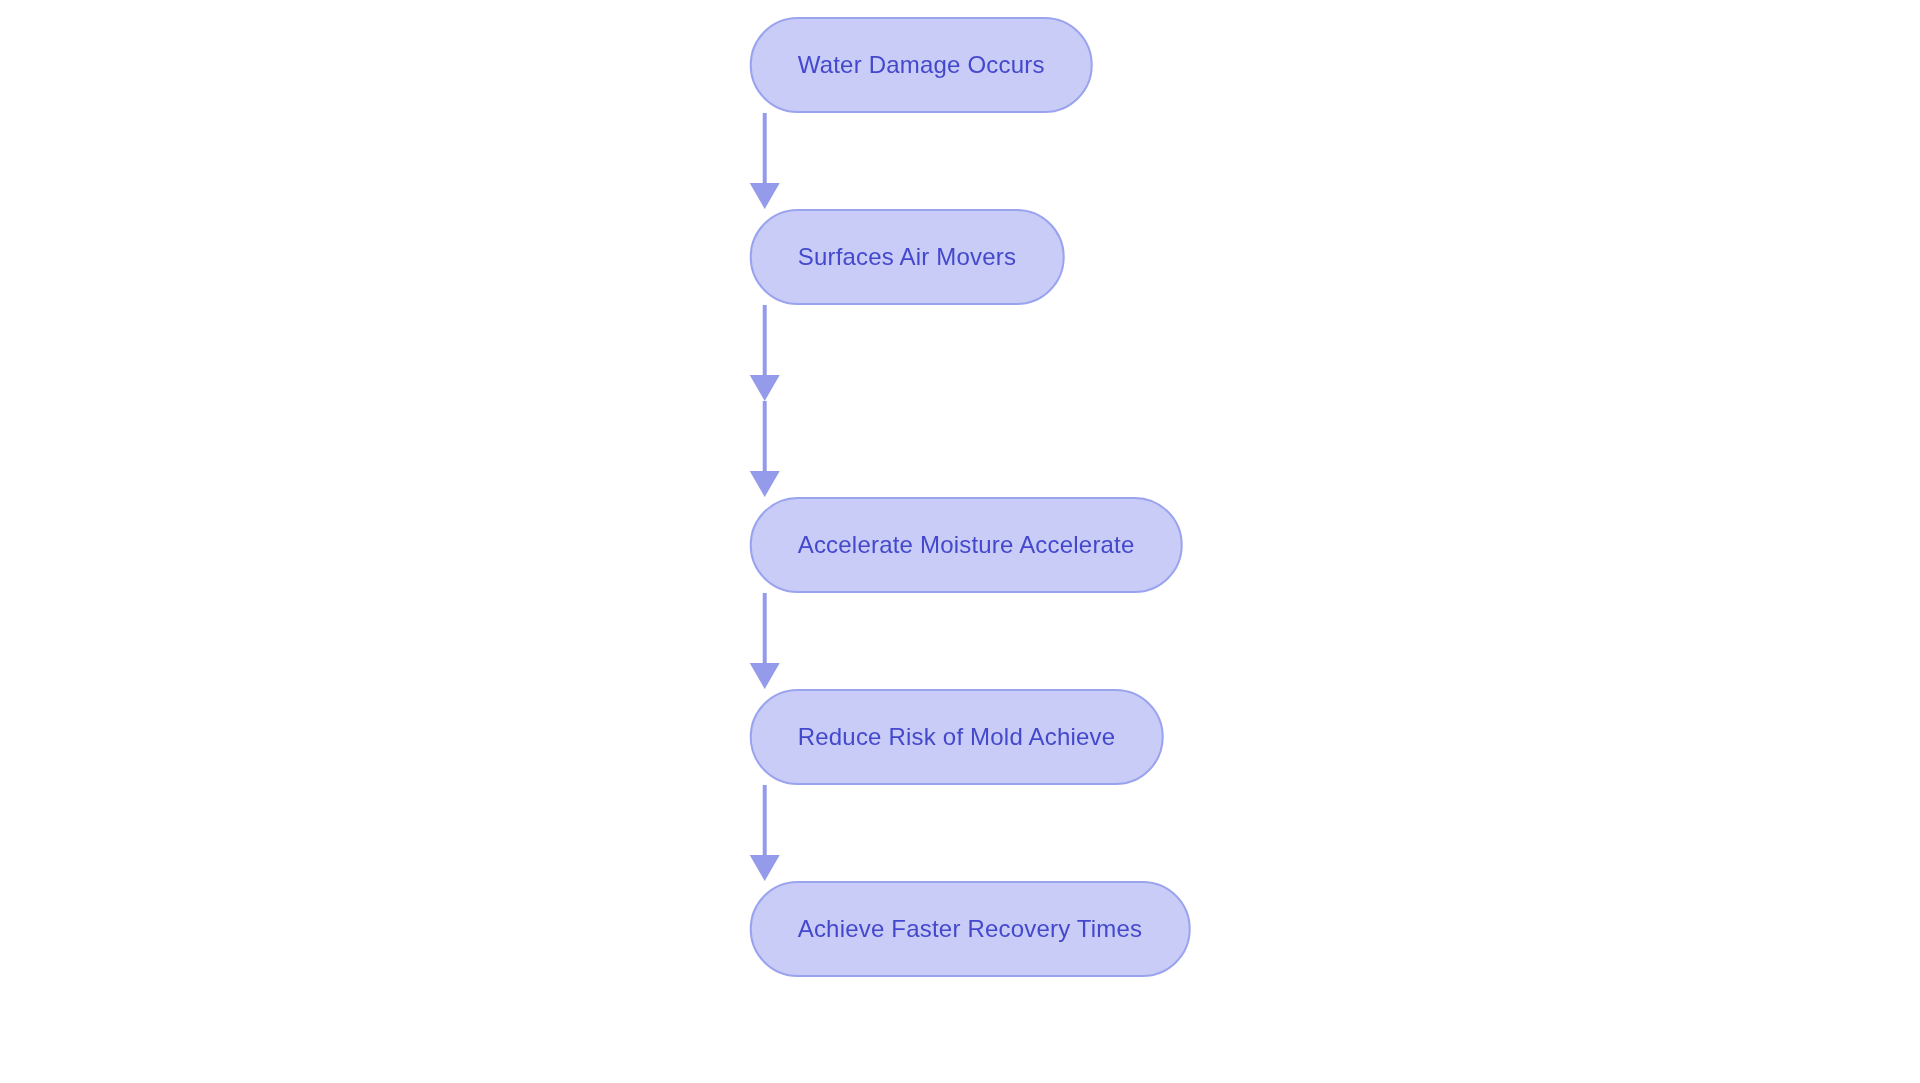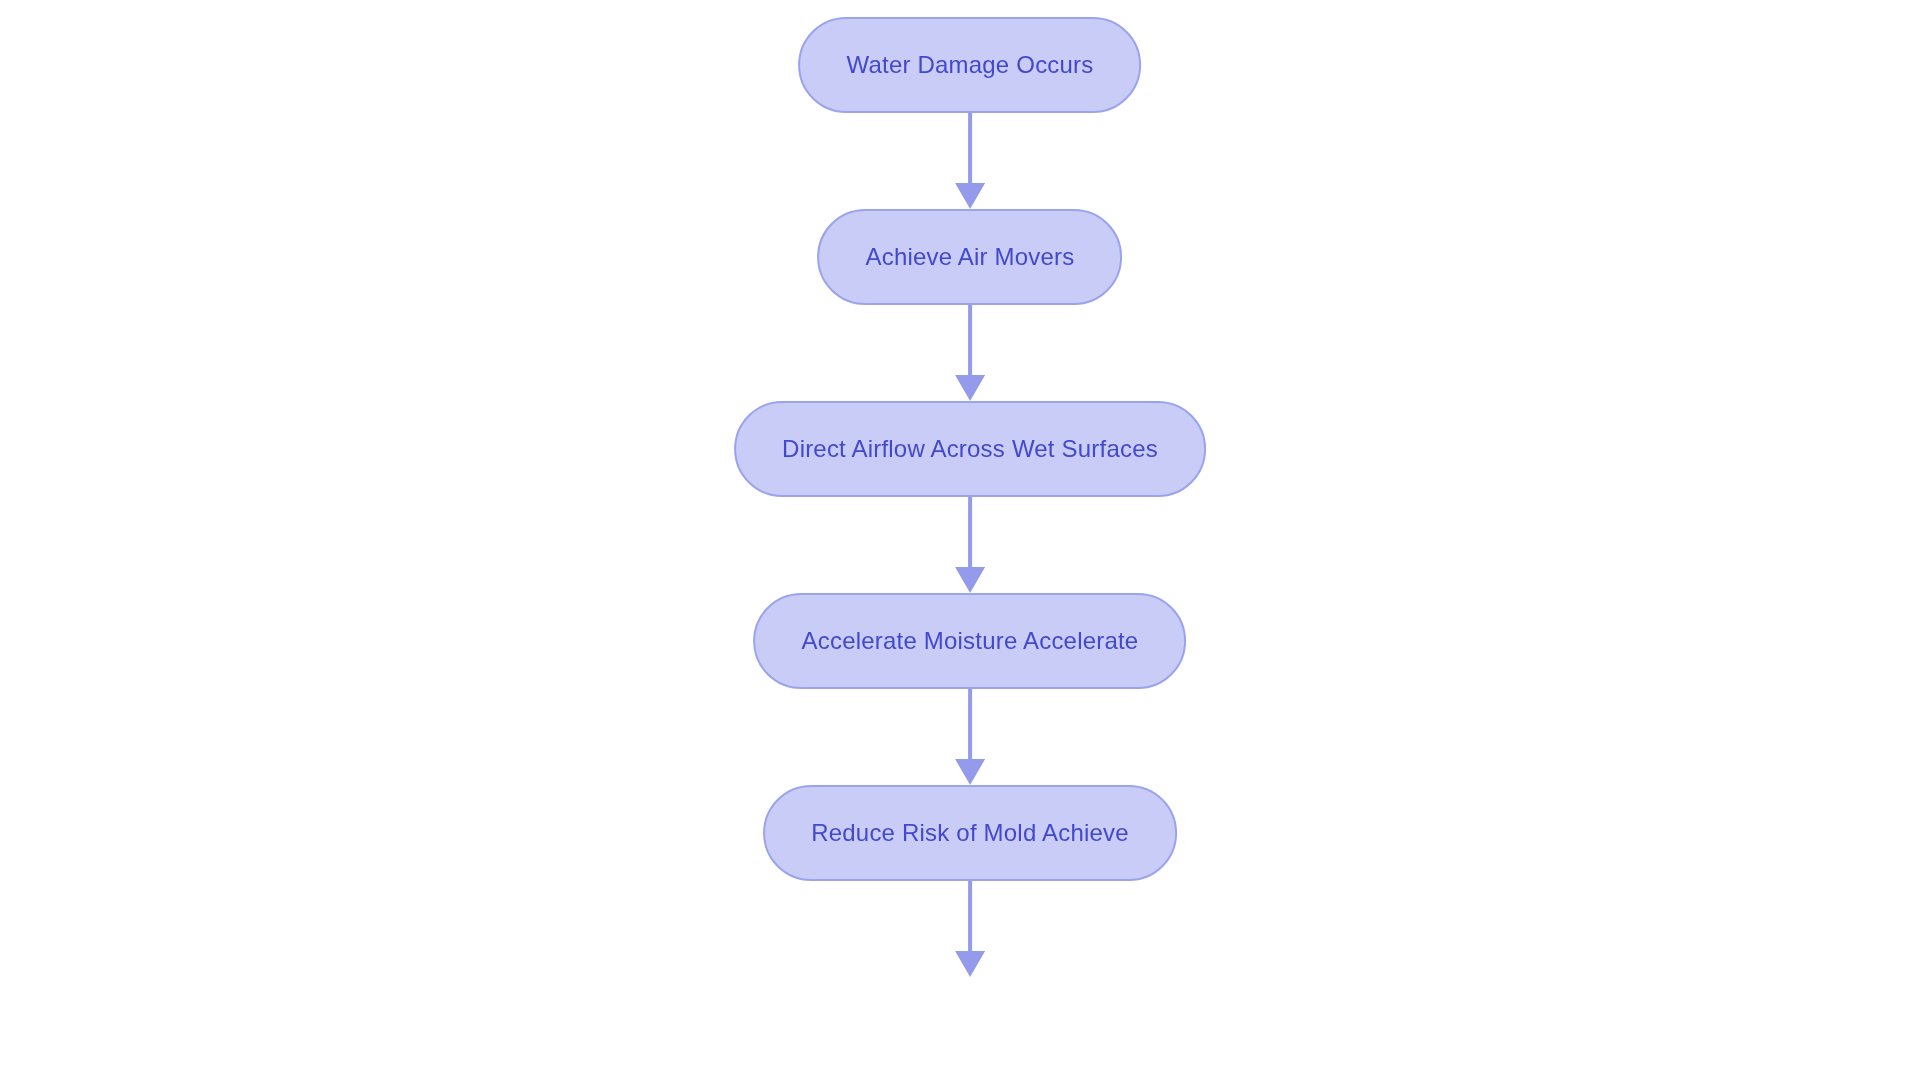--- a/index.html
+++ b/index.html
@@ -16,21 +16,21 @@
     width: 1920px;
     height: 1083px;
   }
   .flow-column {
     position: absolute;
     top: 17px;
     left: 970px;
     transform: translateX(-50%);
     display: flex;
     flex-direction: column;
-    align-items: center;
+    align-items: flex-start;
   }
   .flow-node {
     height: 96px;
     border-radius: 48px;
     background: var(--node-fill, #c8ccf6);
     border: 2px solid var(--node-border, #9aa3ee);
     box-sizing: border-box;
     display: flex;
     align-items: center;
     justify-content: center;
@@ -67,41 +67,41 @@
 <div class="canvas">
   <div class="flow-column">
       <div class="flow-node">
         <span class="flow-node-label">Water Damage Occurs</span>
       </div>
       <div class="flow-arrow">
         <div class="arrow-shaft"></div>
         <div class="arrow-head"></div>
       </div>
       <div class="flow-node">
-        <span class="flow-node-label">Achieve Air Movers</span>
+        <span class="flow-node-label">Surfaces Air Movers</span>
       </div>
       <div class="flow-arrow">
         <div class="arrow-shaft"></div>
         <div class="arrow-head"></div>
-      </div>
-      <div class="flow-node">
-        <span class="flow-node-label">Direct Airflow Across Wet Surfaces</span>
       </div>
       <div class="flow-arrow">
         <div class="arrow-shaft"></div>
         <div class="arrow-head"></div>
       </div>
       <div class="flow-node">
         <span class="flow-node-label">Accelerate Moisture Accelerate</span>
       </div>
       <div class="flow-arrow">
         <div class="arrow-shaft"></div>
         <div class="arrow-head"></div>
       </div>
       <div class="flow-node">
         <span class="flow-node-label">Reduce Risk of Mold Achieve</span>
       </div>
       <div class="flow-arrow">
         <div class="arrow-shaft"></div>
         <div class="arrow-head"></div>
       </div>
+      <div class="flow-node">
+        <span class="flow-node-label">Achieve Faster Recovery Times</span>
+      </div>
     </div>
 </div>
 
 </body></html>

